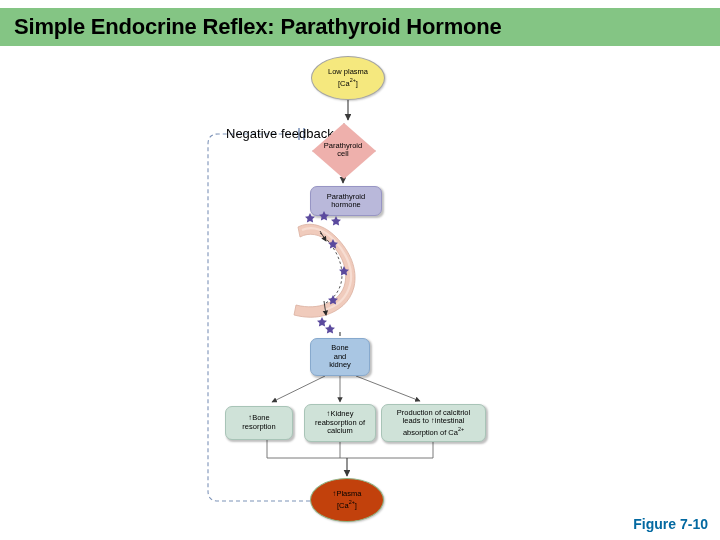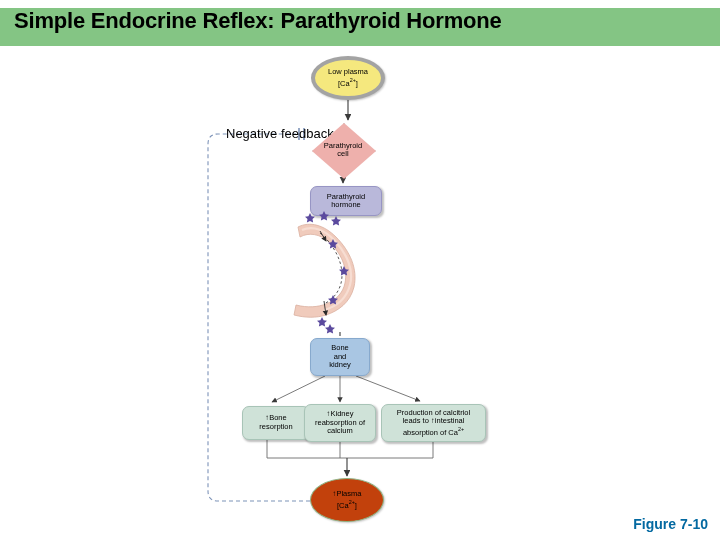--- a/index.html
+++ b/index.html
@@ -17,21 +17,21 @@
 
   
   #title-bar {
     position: absolute;
     left: 0;
     top: 8px;
     width: 720px;
     height: 38px;
     background: #84c584;
     display: flex;
-    align-items: flex-start;
+    align-items: center;
   }
   #title-text {
     font-size: 22px;
     font-weight: bold;
     color: #000000;
     padding-left: 14px;
     letter-spacing: -0.2px;
     white-space: nowrap;
   }
 
@@ -65,21 +65,21 @@
   }
   .node .ln { display: block; white-space: nowrap; }
 
   
   .ellipse {
     border-radius: 50%;
   }
   #node-low-plasma {
     left: 311px; top: 10px; width: 74px; height: 44px;
     background: #f5e87e;
-    border: 4px solid #a3a3a3;
+    border: 1px solid #a3a3a3;
     box-shadow: 1px 1px 2px rgba(0,0,0,0.22);
   }
   #node-plasma-up {
     left: 310px; top: 432px; width: 74px; height: 44px;
     background: #c2410c;
     border: 1px solid #8fb383;
     box-shadow: 1px 1px 2px rgba(0,0,0,0.22);
   }
 
   
@@ -112,21 +112,21 @@
   #node-bone-kidney {
     left: 310px; top: 292px; width: 60px; height: 38px;
     background: #a9c6e3;
     border: 1px solid #87a9cd;
   }
   .greenbox {
     background: #cfe2d8;
     border: 1px solid #a8c4b7;
   }
   #node-bone-resorption {
-    left: 242px; top: 360px; width: 68px; height: 34px;
+    left: 225px; top: 360px; width: 68px; height: 34px;
   }
   #node-kidney-reabsorption {
     left: 304px; top: 358px; width: 72px; height: 38px;
   }
   #node-calcitriol {
     left: 381px; top: 358px; width: 105px; height: 38px;
   }
 
   
   #label-negative-feedback {

